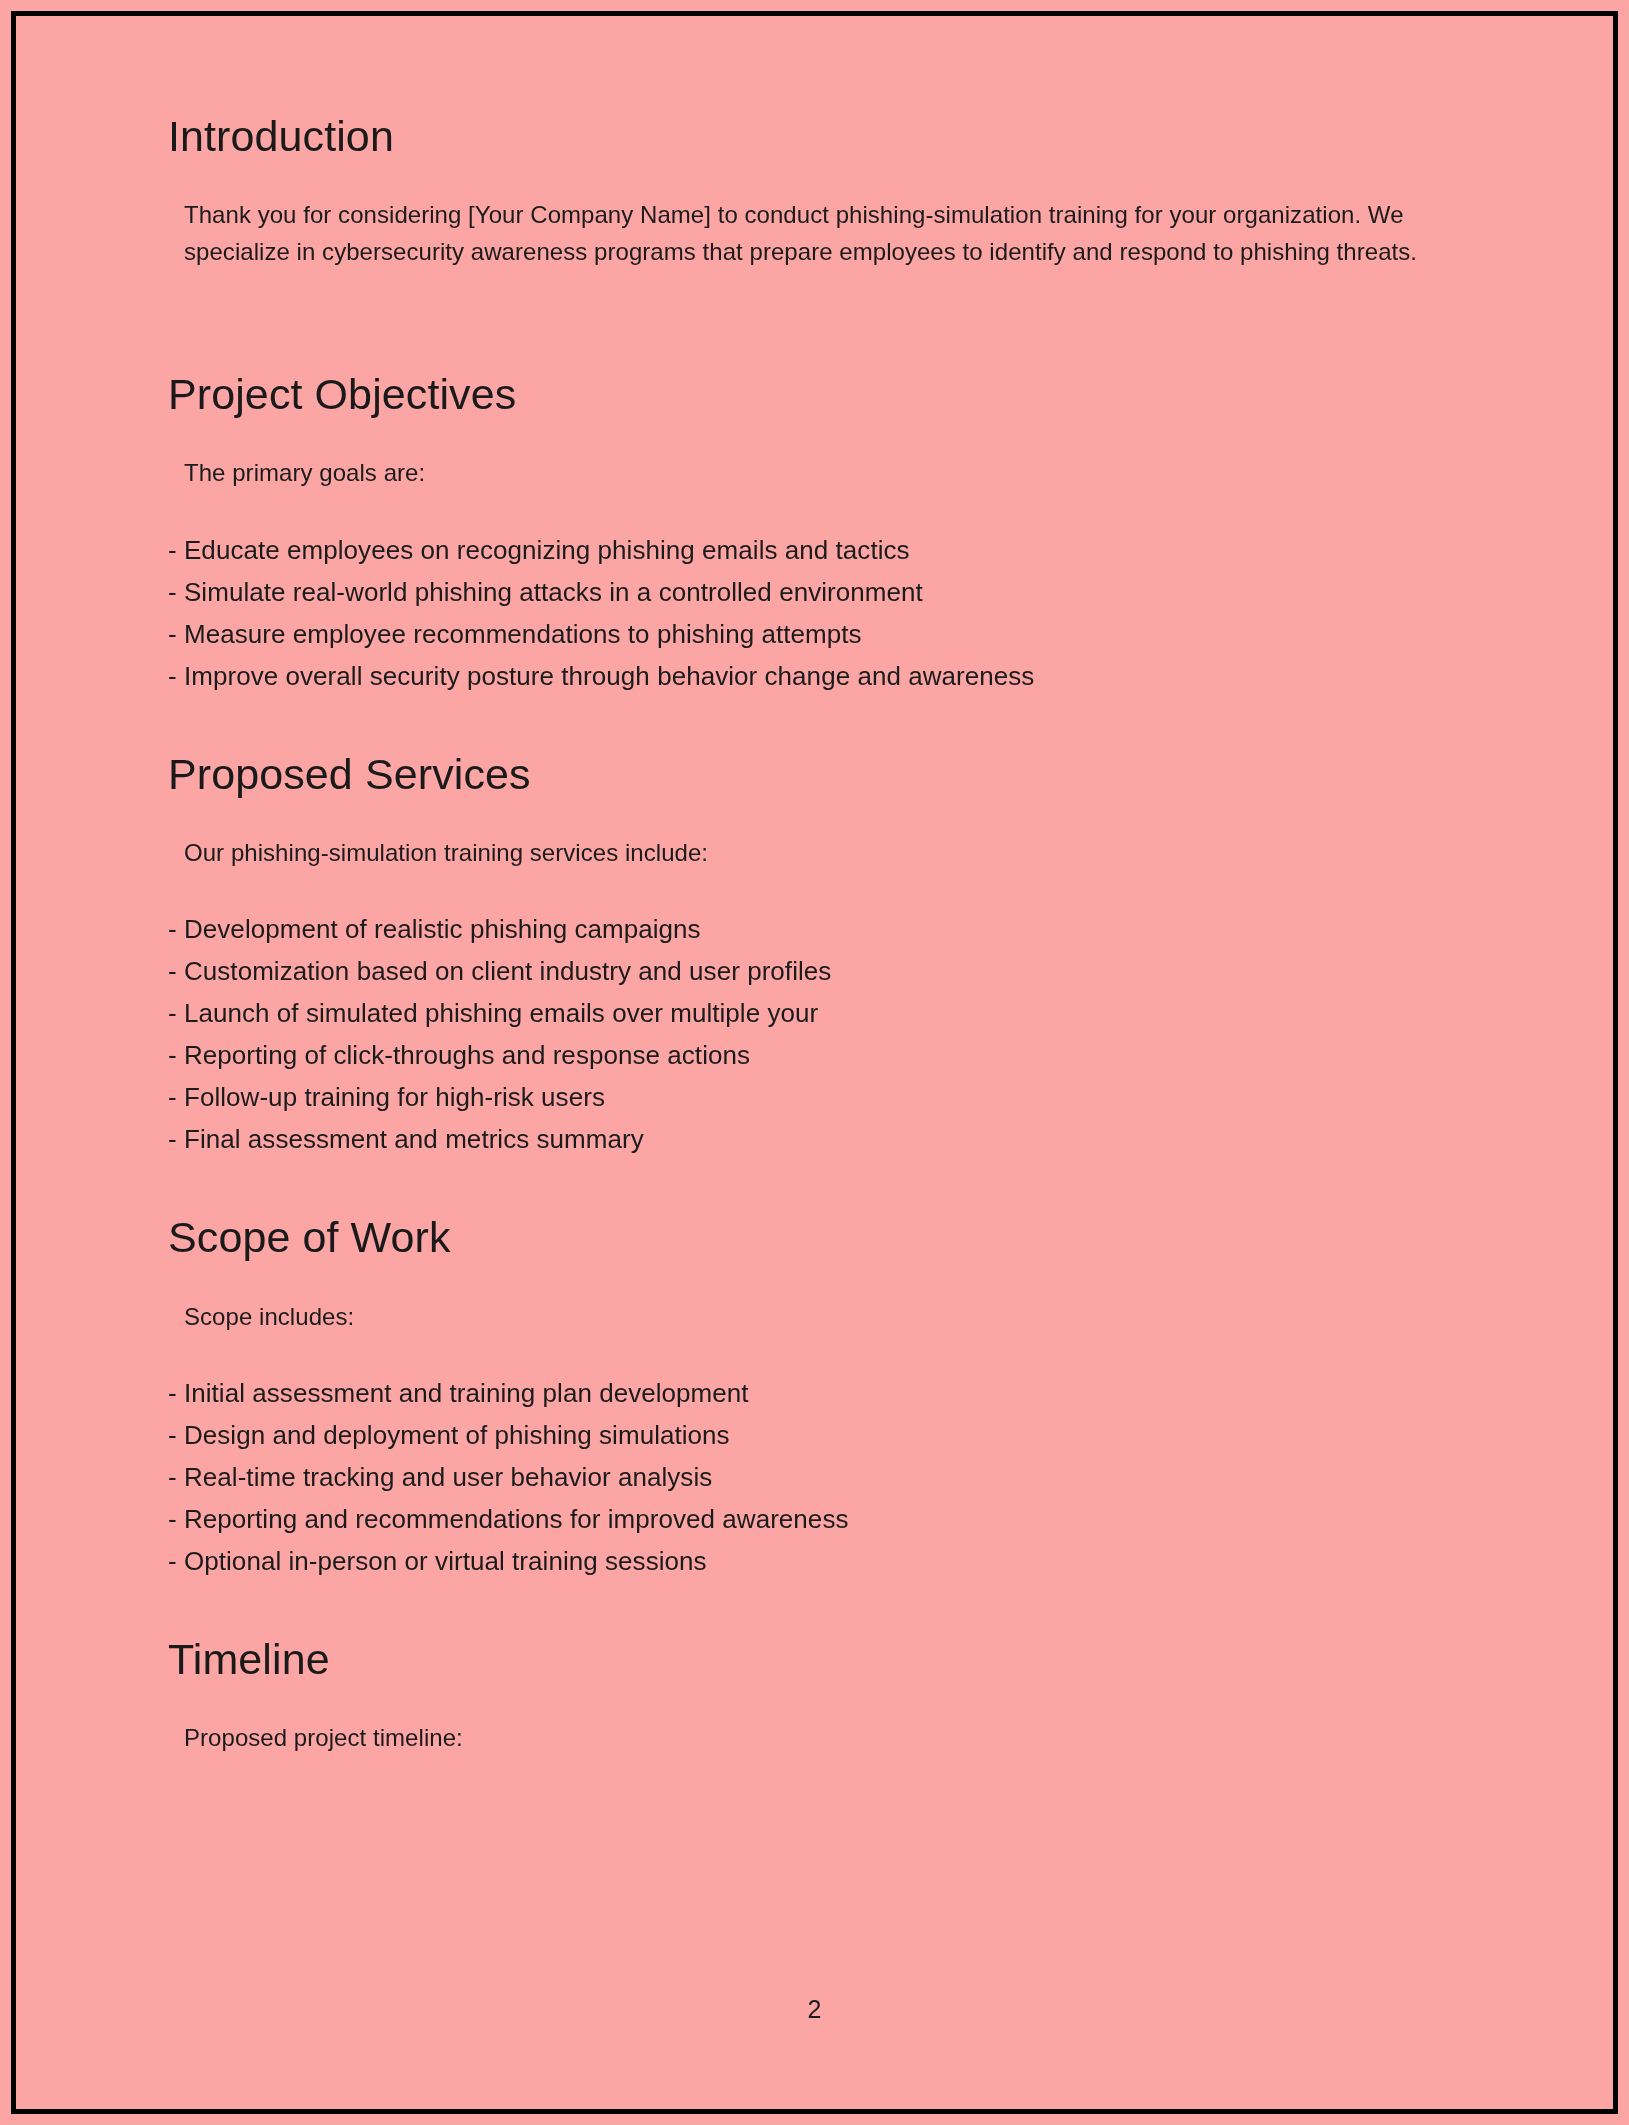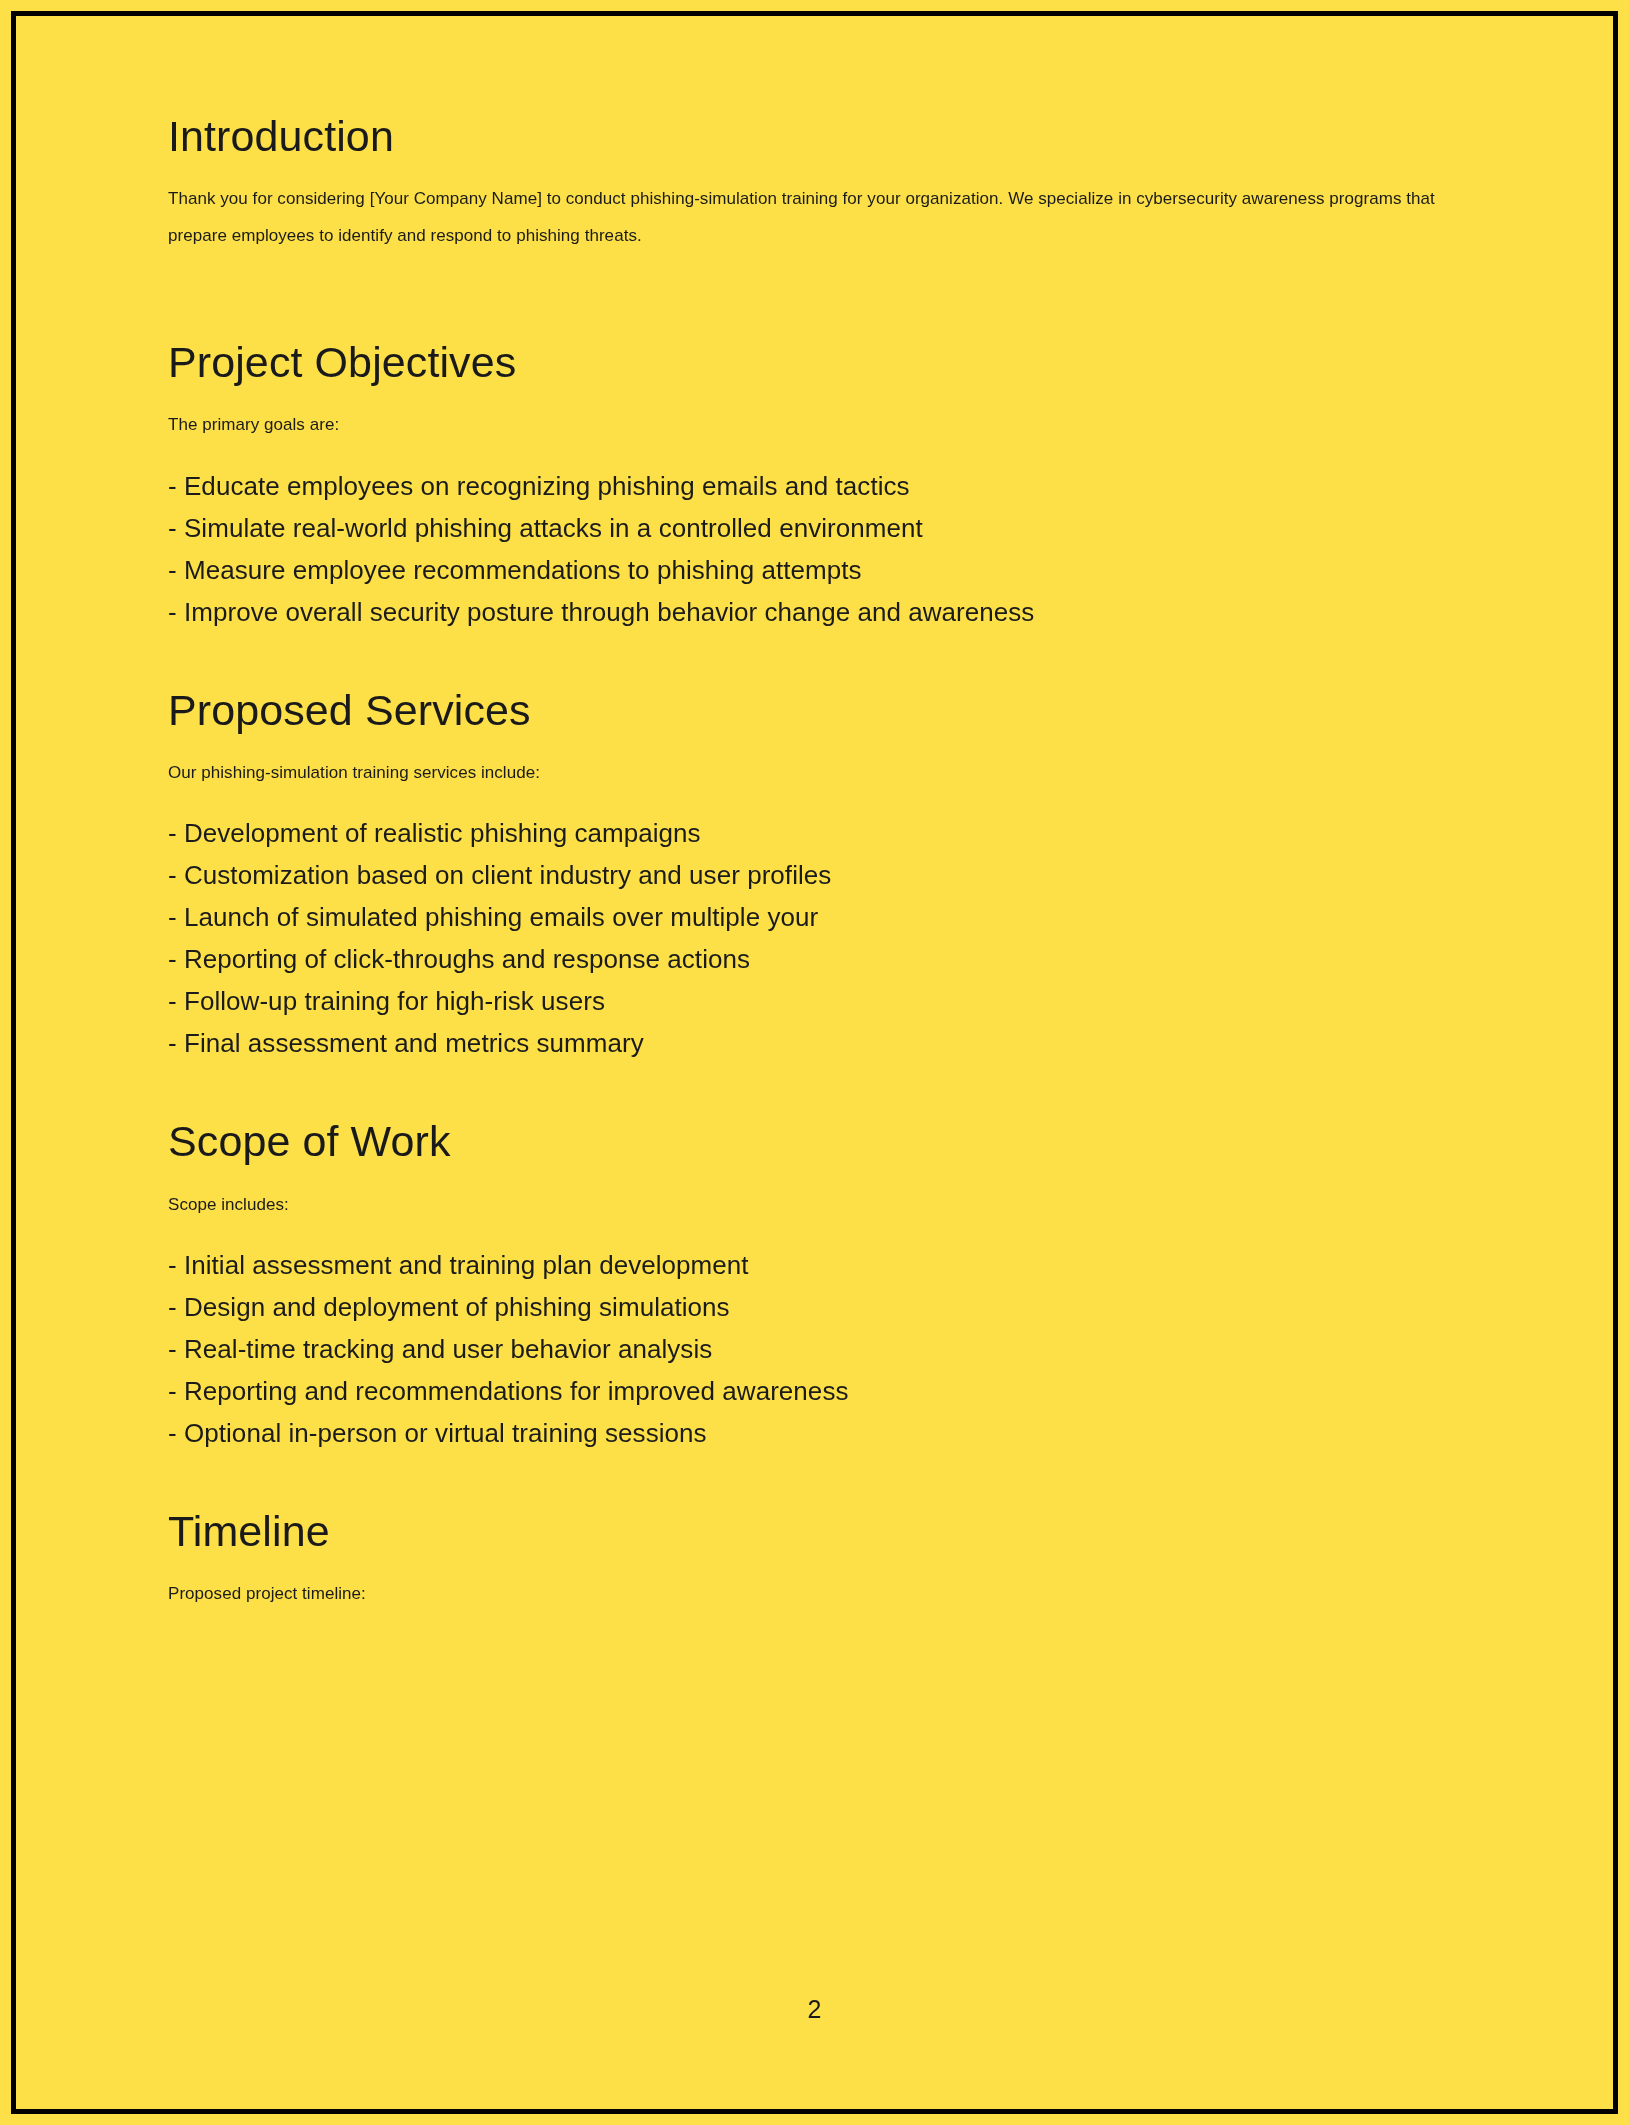--- a/index.html
+++ b/index.html
@@ -4,21 +4,21 @@
 <style>
   html, body {
     margin: 0;
     padding: 0;
     background: #ffffff;
   }
   .page {
     position: relative;
     width: 1629px;
     height: 2125px;
-    background: #fde047;
+    background: #fca5a5;
     box-sizing: border-box;
     overflow: hidden;
     font-family: "Liberation Sans", sans-serif;
     -webkit-font-smoothing: antialiased;
   }
   
   .page-frame {
     position: absolute;
     left: 11px;
     top: 11px;
@@ -43,25 +43,25 @@
     margin: 0;
     letter-spacing: 0.1px;
   }
   .section {
     margin: 0;
   }
   .section + .section {
     margin-top: 58px;
   }
   p.para {
-    font-size: 17px;
+    font-size: 24px;
     font-weight: 400;
     line-height: 36.5px;
     color: #1b1b1b;
-    margin: 0;
+    margin: 16px;
     letter-spacing: 0.05px;
   }
   .heading-gap {
     height: 21px;
   }
   .para-gap {
     height: 26px;
   }
   .list-gap {
     height: 26px;

